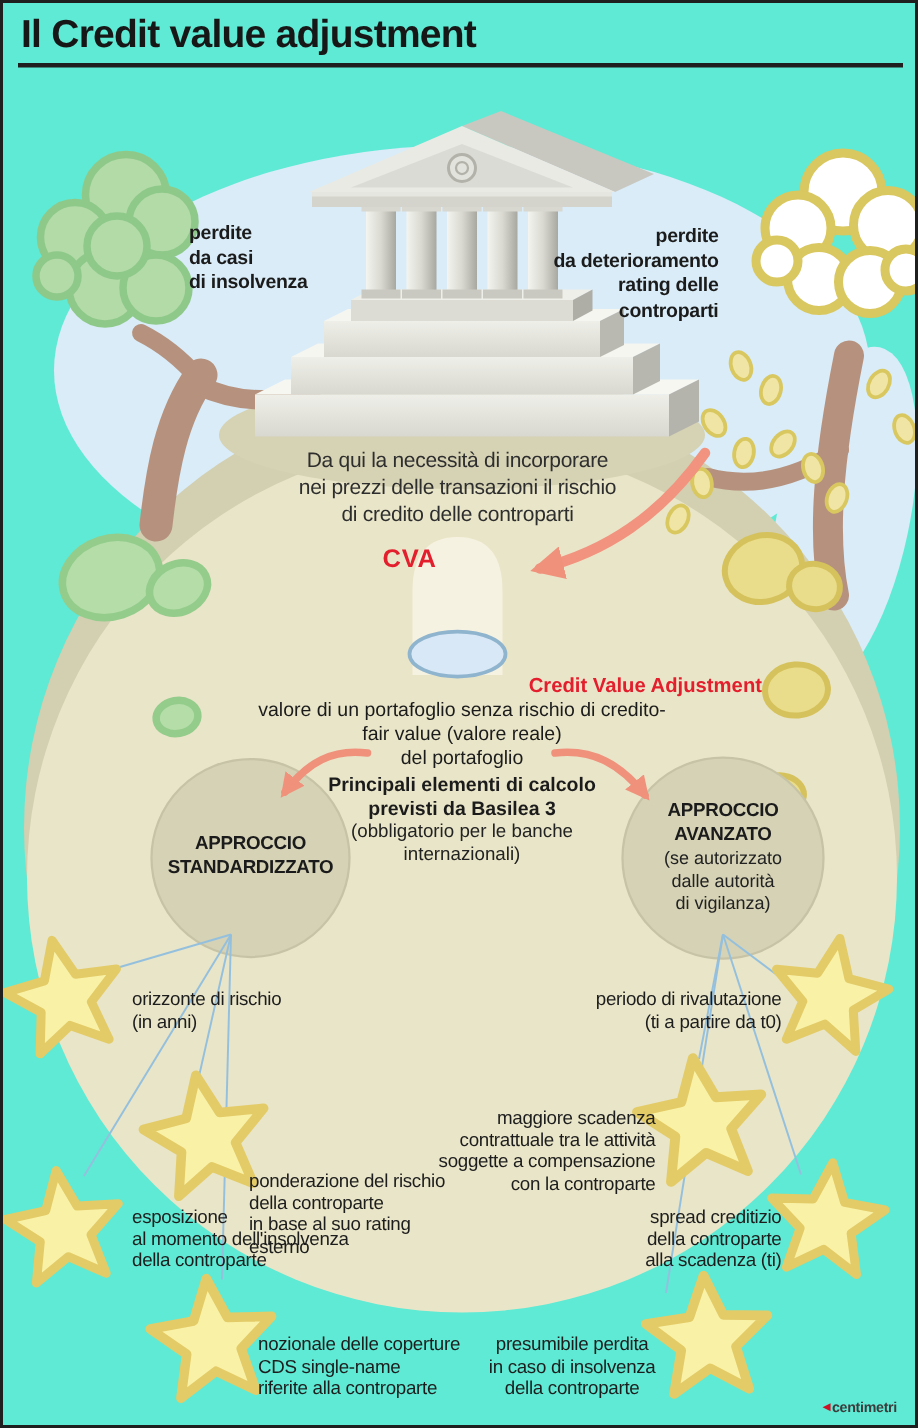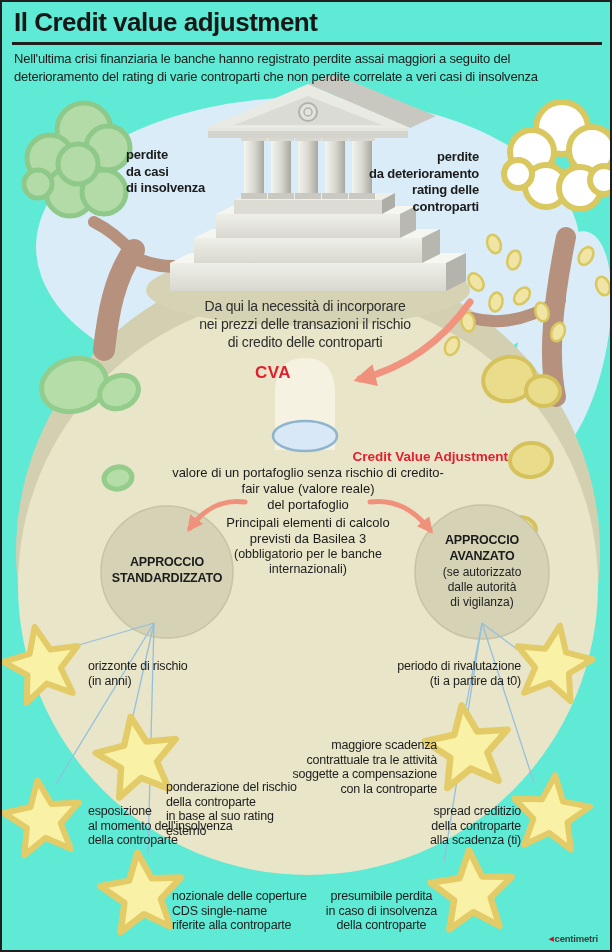--- a/index.html
+++ b/index.html
@@ -13,21 +13,21 @@
   #page-title{left:12px;top:5px;font-size:26px;font-weight:bold;letter-spacing:-0.5px;color:#171717;}
   #title-rule{left:10px;top:40px;width:590px;height:3px;background:#1f1f1f;}
   #intro-text{left:12px;top:48px;width:590px;font-size:13px;line-height:1.38;letter-spacing:-0.2px;color:#1a1a1a;}
   .tree-lbl{font-size:13px;font-weight:bold;line-height:1.28;letter-spacing:-0.2px;}
   #tree-left-label{left:124px;top:145px;}
   #tree-right-label{right:131px;top:147px;text-align:right;}
   #necessity-text{left:103px;top:295px;width:400px;text-align:center;font-size:14px;line-height:1.3;color:#2e2e2e;letter-spacing:-0.2px;}
   #cva-label{left:253px;top:361px;width:100px;text-align:left;font-size:17px;font-weight:bold;color:#e31e2d;letter-spacing:0.5px;}
   #cva-title{left:106px;top:447px;width:400px;text-align:right;font-size:13.5px;font-weight:bold;color:#e31e2d;}
   #cva-definition{left:106px;top:463px;width:400px;text-align:center;font-size:13px;font-weight:normal;line-height:1.22;}
-  #basilea-heading{left:106px;top:513px;width:400px;text-align:center;font-size:13px;font-weight:normal;line-height:1.22;}
+  #basilea-heading{left:106px;top:513px;width:400px;text-align:center;font-size:13px;font-weight:bold;line-height:1.22;}
   #basilea-note{left:106px;top:545px;width:400px;text-align:center;font-size:12.5px;line-height:1.2;color:#222;}
   .circle-lbl{text-align:center;font-weight:bold;font-size:12.5px;line-height:1.25;letter-spacing:-0.2px;}
   #approccio-std{left:95px;top:553px;width:140px;}
   #approccio-adv{left:410px;top:531px;width:140px;}
   #approccio-adv-note{left:410px;top:563px;width:140px;text-align:center;font-size:12px;line-height:1.25;color:#222;}
   .star-lbl{font-size:12.5px;line-height:1.17;letter-spacing:-0.2px;color:#1d1d1d;}
   #lbl-std-0{left:86px;top:657px;}
   #lbl-std-1{left:164px;top:736px;margin-top:42px;}
   #lbl-std-2{left:86px;top:802px;}
   #lbl-std-3{left:170px;top:887px;}
@@ -198,22 +198,20 @@
       <use href="#starShape" class="star" transform="translate(140 893) rotate(-6) scale(1.07)"></use>
       <use href="#starShape" class="star" transform="translate(551 663) rotate(10)"></use>
       <use href="#starShape" class="star" transform="translate(466 747) rotate(-8) scale(1.1)"></use>
       <use href="#starShape" class="star" transform="translate(549 813) rotate(6)"></use>
       <use href="#starShape" class="star" transform="translate(470 891) rotate(-4) scale(1.07)"></use>
     </g>
   </svg>
 
   <div class="abs" id="page-title">Il Credit value adjustment</div>
   <div class="abs" id="title-rule"></div>
-  <div class="abs ml" id="intro-text">Nell'ultima crisi finanziaria le banche hanno registrato perdite assai maggiori a seguito del
-deterioramento del rating di varie controparti che non perdite correlate a veri casi di insolvenza</div>
 
   <div class="abs ml tree-lbl" id="tree-left-label">perdite
 da casi
 di insolvenza</div>
   <div class="abs ml tree-lbl" id="tree-right-label">perdite
 da deterioramento
 rating delle
 controparti</div>
 
   <div class="abs ml" id="necessity-text">Da qui la necessità di incorporare

